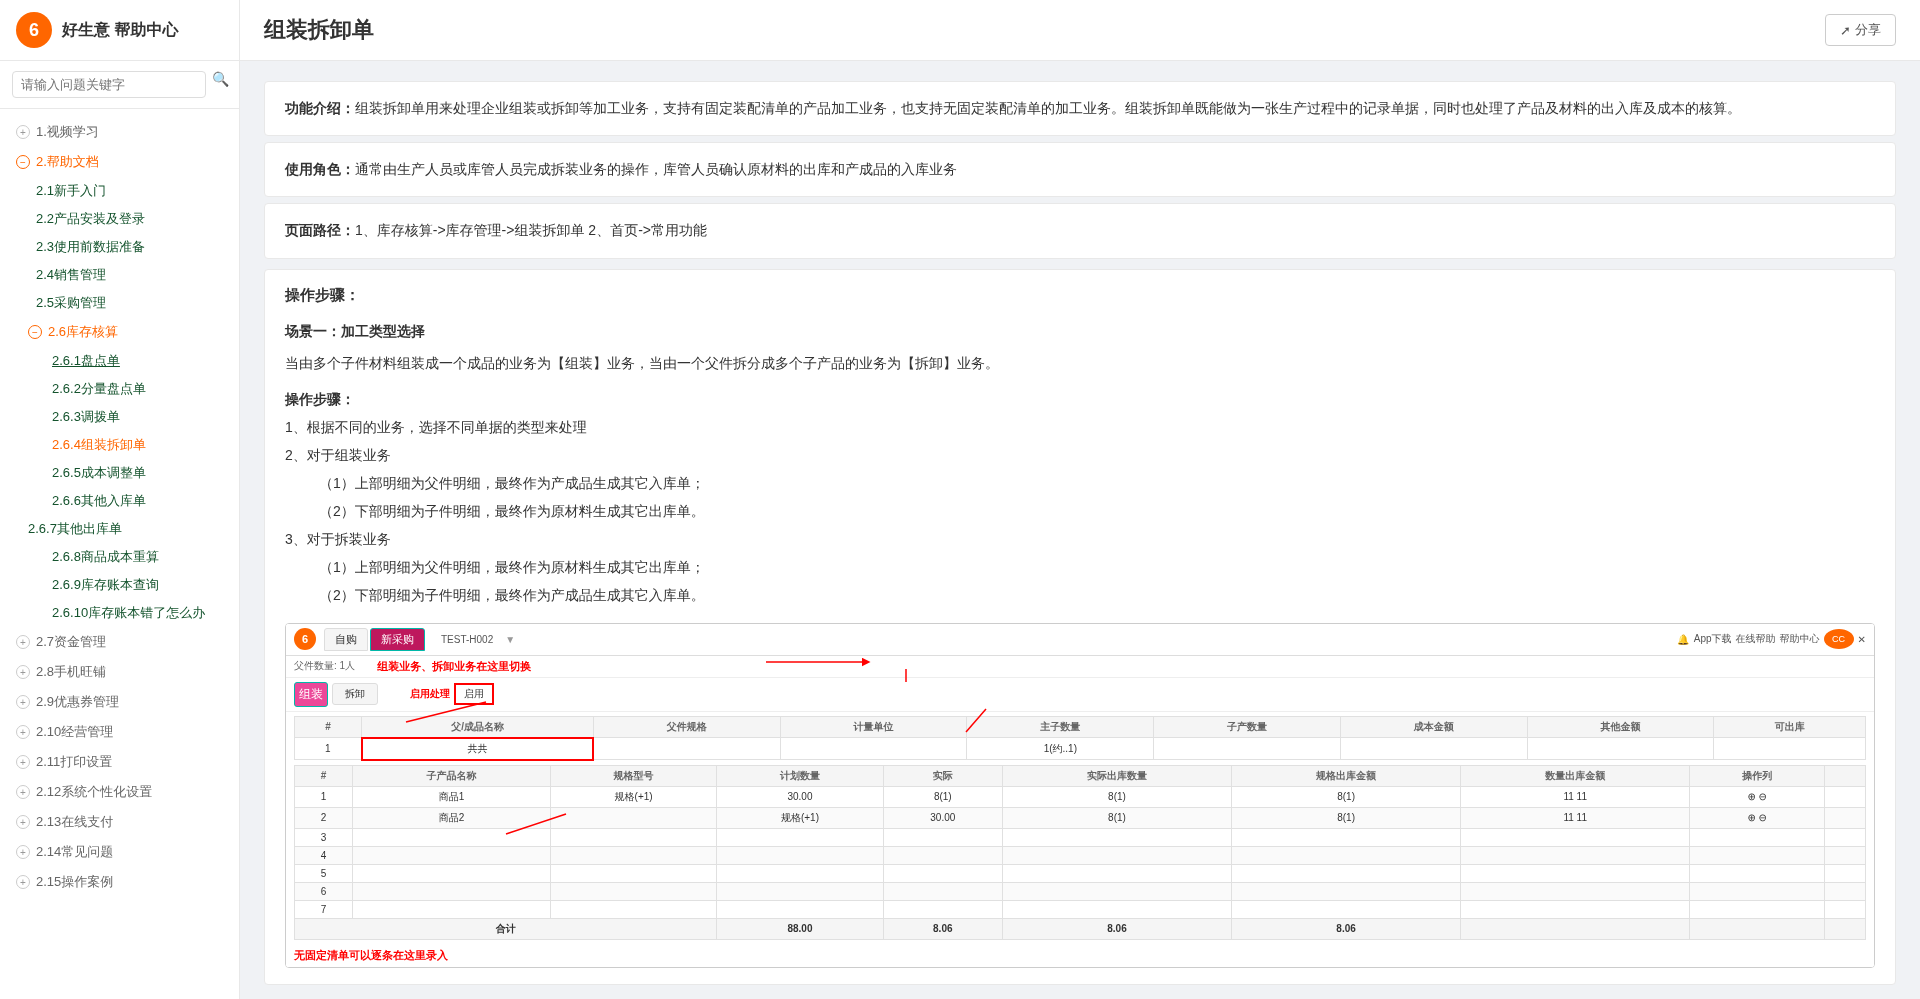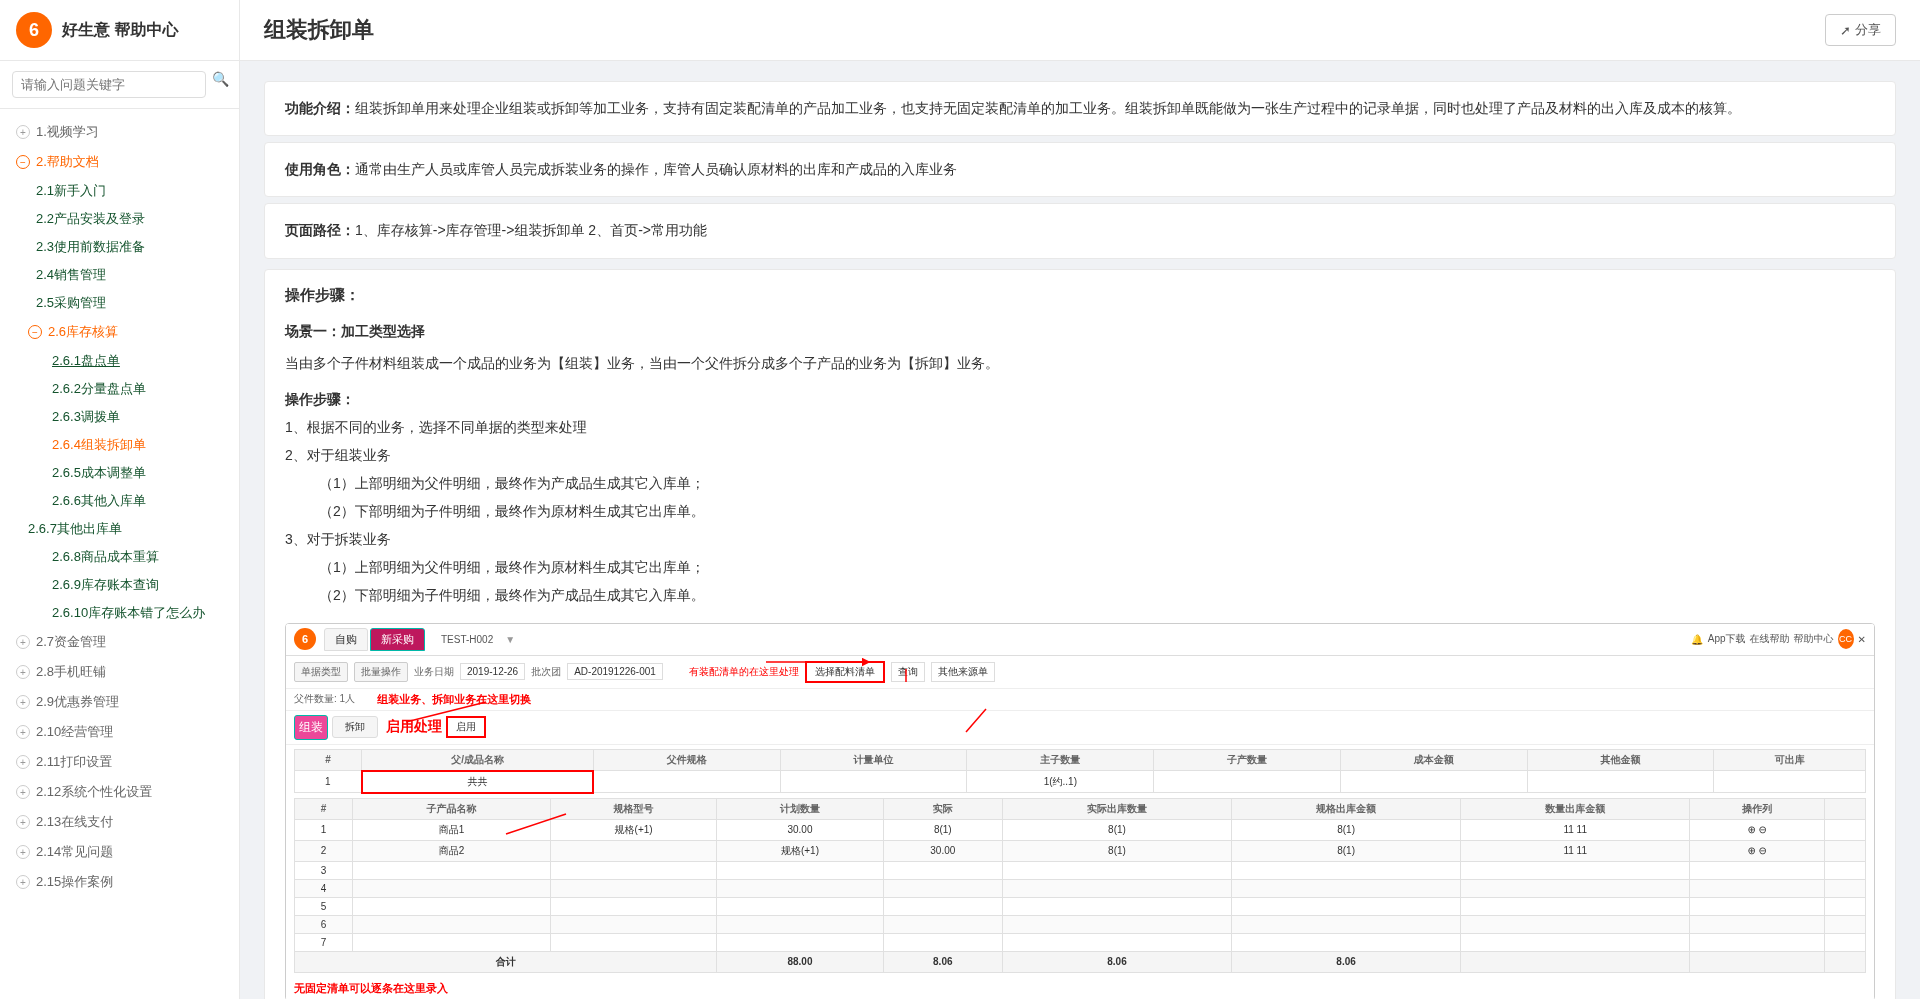--- a/index.html
+++ b/index.html
@@ -270,50 +270,35 @@
                 <div class="mock-tab">自购</div>
                 <div class="mock-tab active">新采购</div>
               </div>
               <span style="font-size:10px;color:#555;margin-left:8px;">TEST-H002</span>
               <span style="font-size:10px;color:#999;margin-left:4px;">▼</span>
               <div style="margin-left:auto;display:flex;gap:4px;align-items:center;font-size:10px;color:#555;">
                 <span>🔔</span>
                 <span>App下载</span>
                 <span>在线帮助</span>
                 <span>帮助中心</span>
-                <div style="width:16px;height:20px;background:#ff6600;border-radius:50%;display:flex;align-items:center;justify-content:center;color:#fff;font-size:9px;">CC</div>
+                <div style="width:30px;height:20px;background:#ff6600;border-radius:50%;display:flex;align-items:center;justify-content:center;color:#fff;font-size:9px;">CC</div>
                 <span>✕</span>
               </div>
             </div>
 
-            <div style="background:#fff;border-bottom:1px solid #eee;padding:5px 8px;">
-              <div class="mock-field-row">
-                <span class="mock-label" style="background:#f5f5f5;border:1px solid #ccc;padding:2px 6px;border-radius:2px;">单据类型</span>
-                <span class="mock-label" style="background:#f5f5f5;border:1px solid #ccc;padding:2px 6px;border-radius:2px;">批量操作</span>
-                <span class="mock-label">业务日期</span>
-                <span style="border:1px solid #ddd;padding:2px 6px;font-size:10px;background:#fff;">2019-12-26</span>
-                <span class="mock-label">批次团</span>
-                <span style="border:1px solid #ddd;padding:2px 6px;font-size:10px;background:#fff;">AD-20191226-001</span>
-
-                <span style="color:red;font-size:10px;margin-left:20px;">有装配清单的在这里处理</span>
-                <span style="border:2px solid red;padding:2px 8px;font-size:10px;background:#fff;color:#333;">选择配料清单</span>
-                <span style="border:1px solid #ddd;padding:2px 6px;font-size:10px;background:#fff;">查询</span>
-                <span style="border:1px solid #ddd;padding:2px 6px;font-size:10px;background:#fff;">其他来源单</span>
-              </div>
-            </div>
 
             <div style="background:#fff;padding:3px 8px;font-size:10px;color:#666;border-bottom:1px solid #eee;display:flex;align-items:center;gap:22px;">
               <span>父件数量: 1人</span>
               <span style="color:red;font-weight:bold;font-size:11px;">组装业务、拆卸业务在这里切换</span>
             </div>
 
             <div style="display:flex;gap:4px;padding:4px 8px;background:#fff;border-bottom:1px solid #eee;align-items:center;">
               <div style="padding:3px 4px;font-size:12px;border:1px solid #00b8a9;border-radius:3px;background:#ec4899;color:#fff;">组装</div>
               <div style="padding:3px 12px;font-size:10px;border:1px solid #ddd;border-radius:3px;background:#f5f5f5;">拆卸</div>
-              <span style="color:red;font-size:14px;margin-left:4px;font-weight:bold;">启用处理</span>
+              <span style="color:red;font-size:10px;margin-left:28px;font-weight:bold;">启用处理</span>
               <span style="border:2px solid red;padding:2px 8px;font-size:10px;background:#fff;">启用</span>
             </div>
 
             <div style="padding:4px 8px;background:#fff;">
               <table class="mock-table">
                 <thead>
                   <tr>
                     <th>#</th>
                     <th>父/成品名称</th>
                     <th>父件规格</th>

